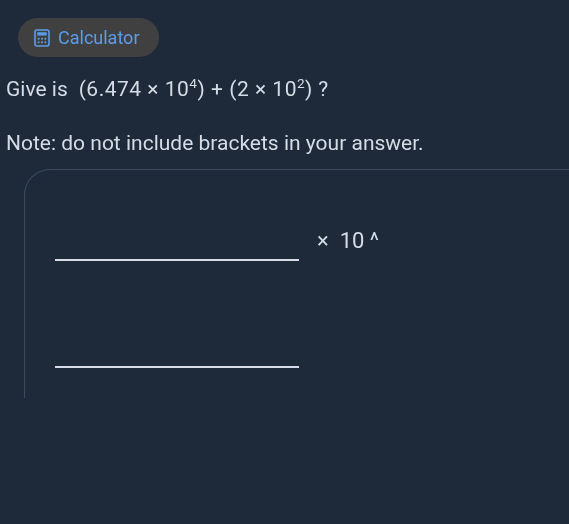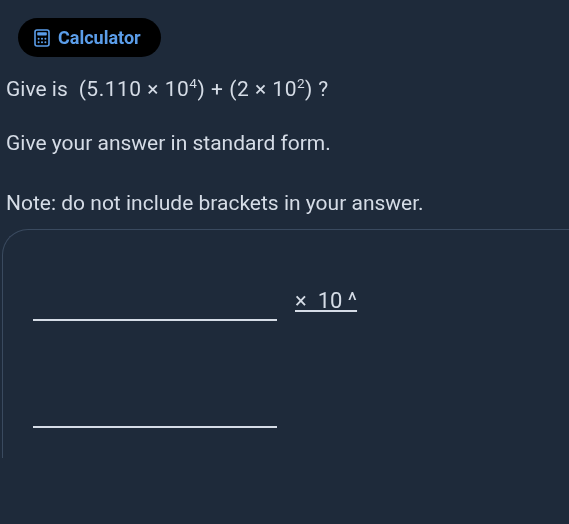--- a/index.html
+++ b/index.html
@@ -9,26 +9,26 @@
     background: #1e2a3a;
     font-family: -apple-system, BlinkMacSystemFont, 'Segoe UI', Roboto, sans-serif;
     color: #d5dce6;
     overflow: hidden;
     position: relative;
   }
   .calculator-badge {
     display: inline-flex;
     align-items: center;
     gap: 8px;
-    background: #000000;
+    background: #404040;
     color: #5b9de9;
     padding: 9px 20px 9px 16px;
     border-radius: 24px;
     font-size: 18px;
-    font-weight: 700;
+    font-weight: 400;
     margin: 18px 0 18px 18px;
   }
   .calculator-badge .icn {
     display: inline-flex;
   }
   .question-area {
     padding: 0 6px 0 6px;
   }
   .line1 {
     font-size: 21px;
@@ -47,24 +47,23 @@
   .line3 {
     font-size: 21px;
     color: #d5dce6;
     margin-bottom: 14px;
   }
   .answer-panel {
     border: 1px solid #3a4a5f;
     border-right: none;
     border-bottom: none;
     border-radius: 26px 0 0 0;
-    margin-left: 2px;
+    margin-left: 24px;
     padding: 54px 18px 30px 30px;
     position: relative;
-    text-decoration: underline;
   }
   .answer-top-row {
     display: flex;
     align-items: flex-end;
     gap: 18px;
   }
   .underline-input {
     border: none;
     border-bottom: 2px solid #d5dce6;
     background: transparent;
@@ -106,23 +105,22 @@
       <circle cx="8" cy="13.3" r="1" fill="#5b9de9"></circle>
       <circle cx="11.4" cy="13.3" r="1" fill="#5b9de9"></circle>
     </svg>
   </span>
   <span>Calculator</span>
 </div>
 
 <div class="question-area">
   <p class="line1">
     <span>Give is </span>
-    <span class="math">&nbsp;(<span>5.110</span><span> × </span><span>10</span><sup>4</sup><span>) + (</span><span>2</span><span> × </span><span>10</span><sup>2</sup>)</span><span> ?</span>
+    <span class="math">&nbsp;(<span>6.474</span><span> × </span><span>10</span><sup>4</sup><span>) + (</span><span>2</span><span> × </span><span>10</span><sup>2</sup>)</span><span> ?</span>
   </p>
-  <p class="line2">Give your answer in standard form.</p>
   <p class="line3">Note: do not include brackets in your answer.</p>
 </div>
 
 <div class="answer-panel">
   <div class="answer-top-row">
     <input class="underline-input coeff-input" type="text" value="" style="">
     <span class="mid-label">×  10 ^</span>
   </div>
   <div class="exp-row">
     <input class="underline-input exp-input" type="text" value="" style="">

